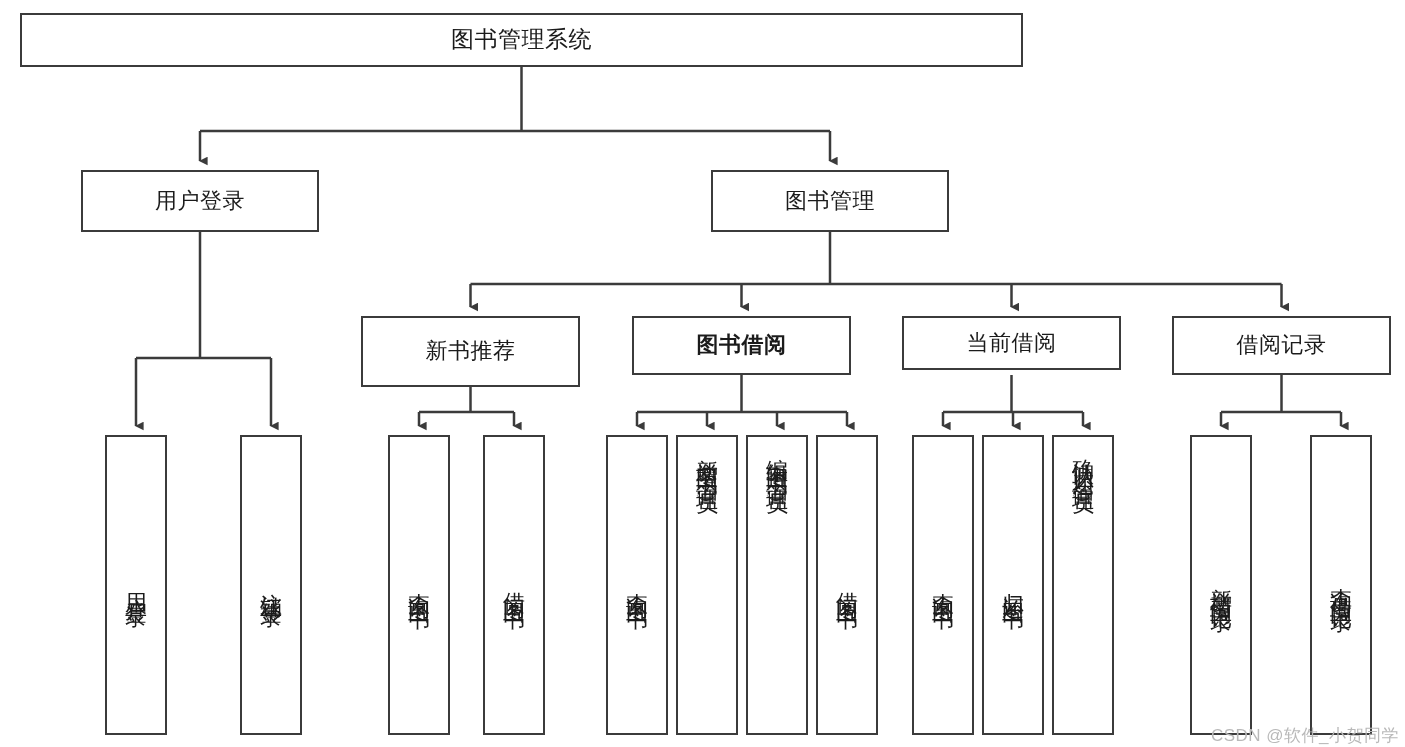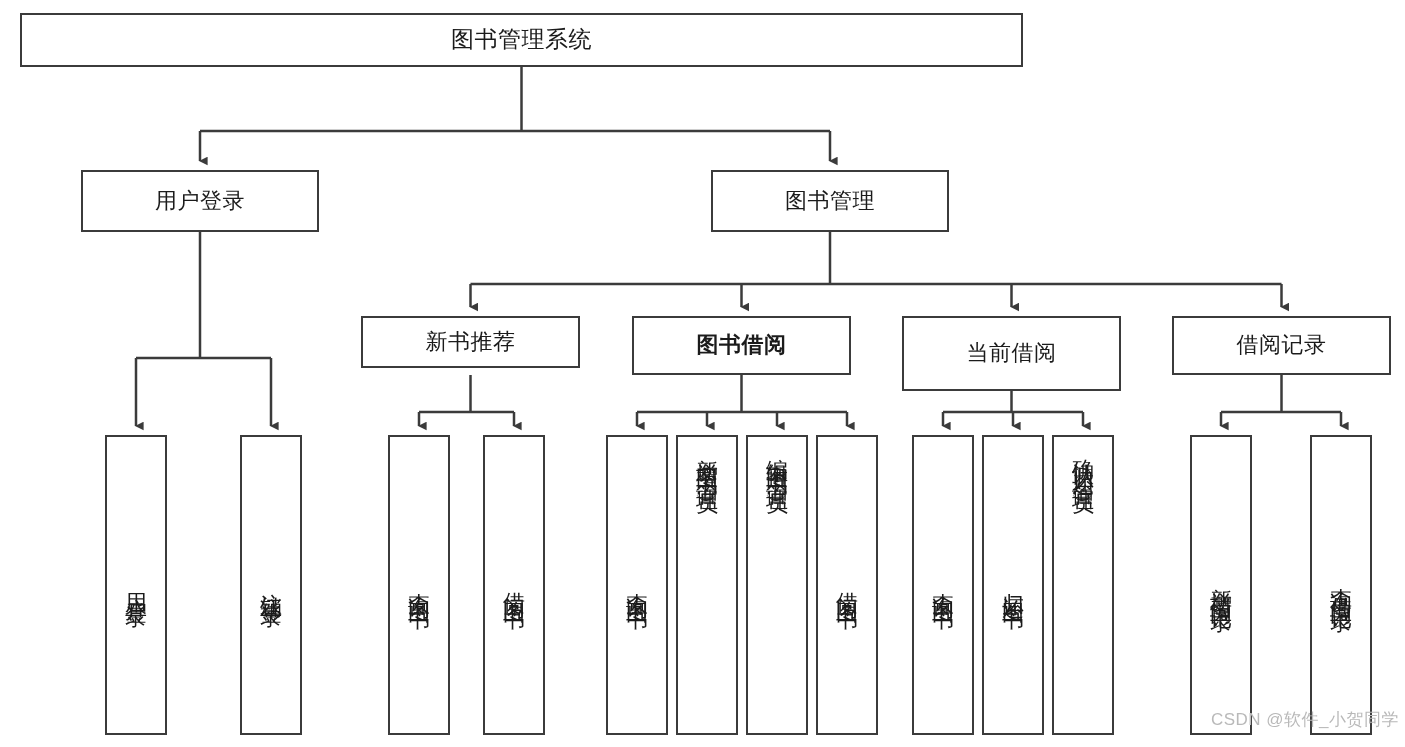--- a/index.html
+++ b/index.html
@@ -64,21 +64,21 @@
     align-items: center;
     justify-content: center;
   }
   .leafinner.topalign {
     align-items: flex-start;
     padding-top: 4px;
   }
   .watermark {
     position: absolute;
     right: 6px;
-    bottom: 16px;
+    bottom: 0;
     font-size: 17px;
     color: #b9b9b9;
     white-space: nowrap;
     letter-spacing: 0.5px;
   }
 </style>
 </head>
 <body>
 
 <div id="canvas">
@@ -129,27 +129,27 @@
   <div id="nodes-layer">
       <div class="node horiz root" style="left: 20px; top: 13px; width: 1003px; height: 54px; text-align: right;">
         <span>图书管理系统</span>
       </div>
       <div class="node horiz" style="left: 81px; top: 170px; width: 238px; height: 62px;">
         <span>用户登录</span>
       </div>
       <div class="node horiz" style="left: 711px; top: 170px; width: 238px; height: 62px; align-items: center;">
         <span>图书管理</span>
       </div>
-      <div class="node horiz" style="left: 361px; top: 316px; width: 219px; height: 52px;">
+      <div class="node horiz" style="left: 361px; top: 316px; width: 219px; height: 71px;">
         <span>新书推荐</span>
       </div>
       <div class="node horiz" style="left: 632px; top: 316px; width: 219px; height: 59px; font-weight: bold;">
         <span>图书借阅</span>
       </div>
-      <div class="node horiz" style="left: 902px; top: 316px; width: 219px; height: 75px;">
+      <div class="node horiz" style="left: 902px; top: 316px; width: 219px; height: 54px;">
         <span>当前借阅</span>
       </div>
       <div class="node horiz" style="left: 1172px; top: 316px; width: 219px; height: 59px;">
         <span>借阅记录</span>
       </div>
       <div class="node leaf" style="left: 105px; top: 435px; width: 62px; height: 300px;">
         <div class="leafinner">
           <span class="vtext">用户登录</span>
         </div>
       </div>

